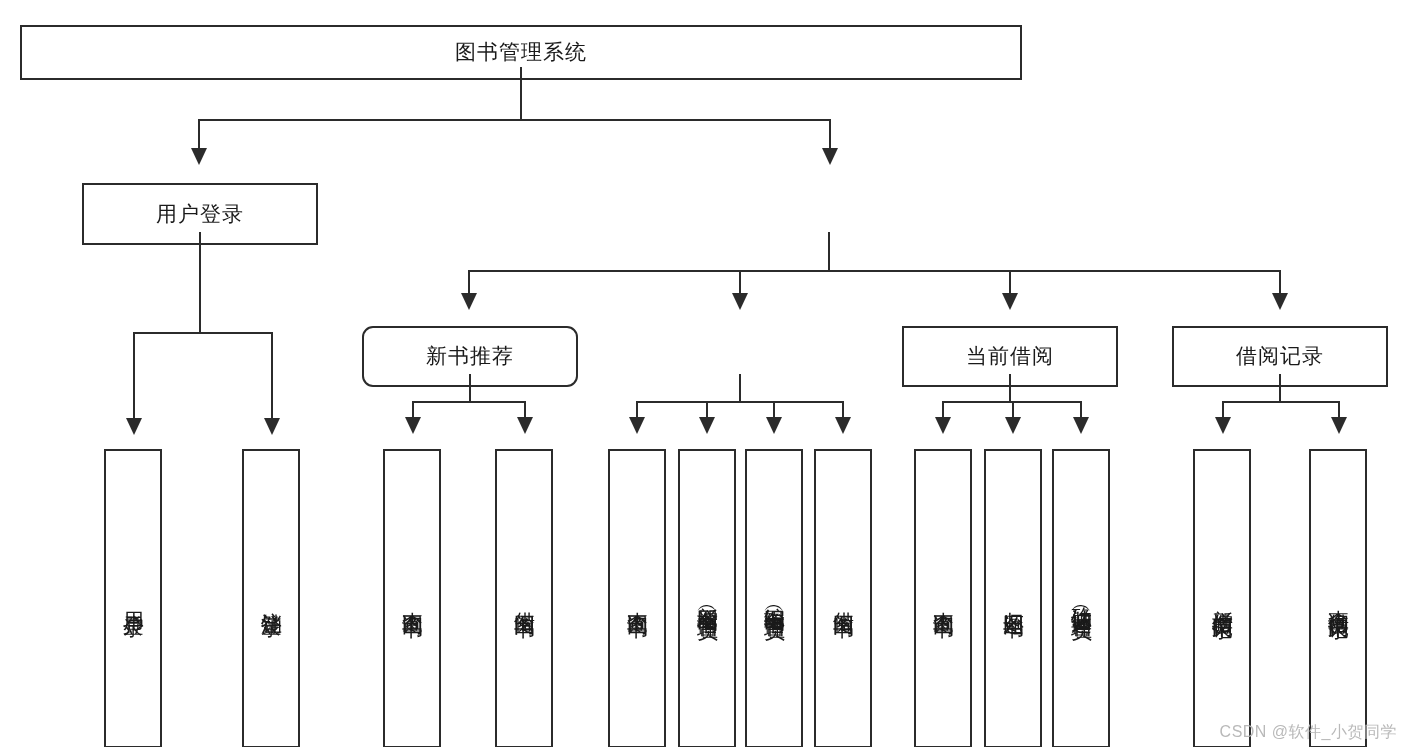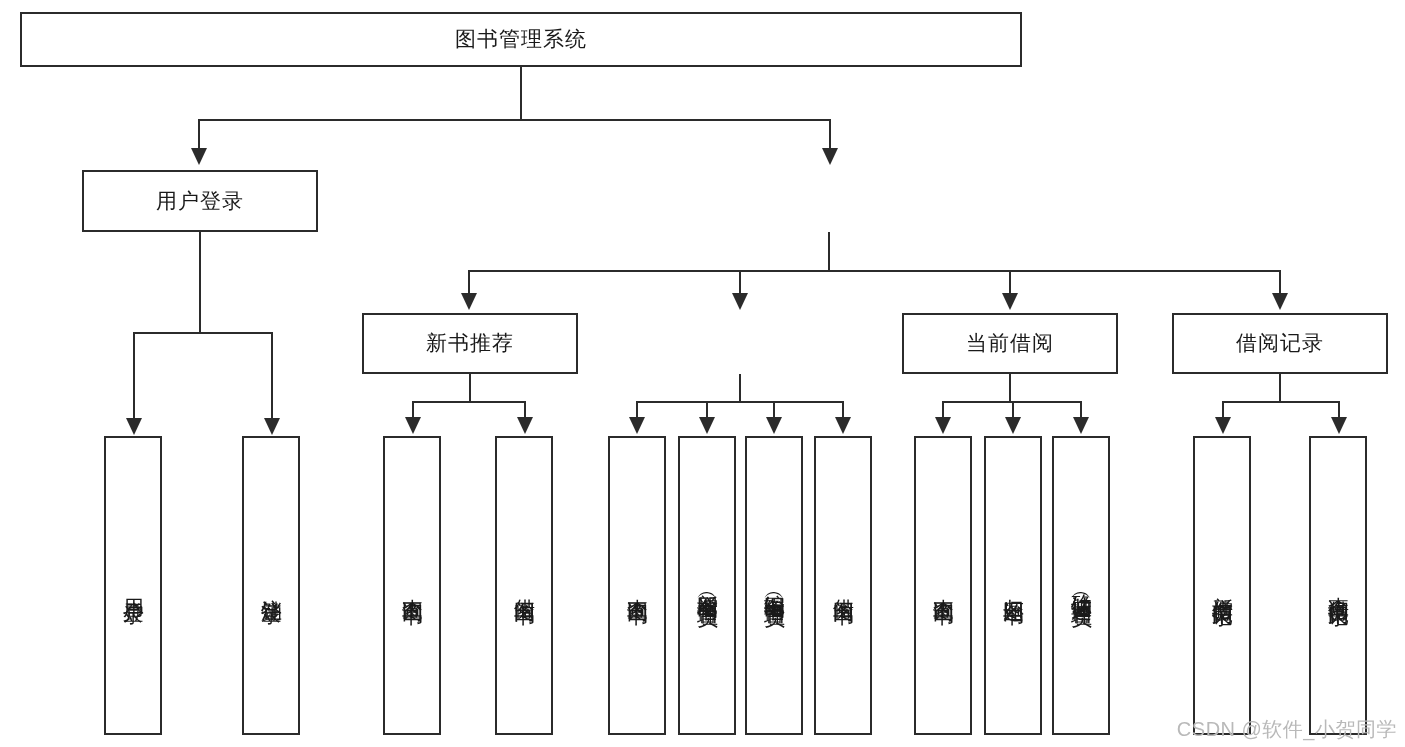--- a/index.html
+++ b/index.html
@@ -21,20 +21,21 @@
   .node {
     position: absolute;
     box-sizing: border-box;
     border: 2px solid #2b2b2b;
     background: #ffffff;
     display: flex;
     align-items: center;
     justify-content: center;
     color: #1a1a1a;
     line-height: 1.18;
+    margin-top: 13px;
   }
   .node.horiz {
     font-size: 21px;
     letter-spacing: 1px;
   }
   .node.vert {
     writing-mode: vertical-rl;
     text-orientation: upright;
     font-size: 21px;
     letter-spacing: 2px;
@@ -67,21 +68,21 @@
     height: 0;
     border-left: 8px solid transparent;
     border-right: 8px solid transparent;
     border-top: 17px solid #2b2b2b;
   }
   
   #watermark {
     position: absolute;
     right: 8px;
     bottom: 4px;
-    font-size: 20px;
+    font-size: 16px;
     color: #b9b9b9;
     letter-spacing: 0.5px;
     user-select: none;
     pointer-events: none;
   }
 </style>
 </head>
 <body>
 
 <div id="canvas">
@@ -114,21 +115,21 @@
   <div class="hline" style="left:468px; top:270px; width:812px;"></div>
   <div class="vline" style="left:468px; top:270px; height:25px;"></div>
   <div class="arrow" style="left:461px; top:293px;"></div>
   <div class="vline" style="left:739px; top:270px; height:25px;"></div>
   <div class="arrow" style="left:732px; top:293px;"></div>
   <div class="vline" style="left:1009px; top:270px; height:25px;"></div>
   <div class="arrow" style="left:1002px; top:293px;"></div>
   <div class="vline" style="left:1279px; top:270px; height:25px;"></div>
   <div class="arrow" style="left:1272px; top:293px;"></div>
 
-  <div class="node horiz" style="left:362px; top:313px; width:216px; height:61px;">
+  <div class="node horiz" style="left:362px; top:313px; width:216px; height:61px;border-radius:11px;">
     <span class="label">新书推荐</span>
   </div>
   <div class="node horiz" style="left:902px; top:313px; width:216px; height:61px;">
     <span class="label">当前借阅</span>
   </div>
   <div class="node horiz" style="left:1172px; top:313px; width:216px; height:61px;">
     <span class="label">借阅记录</span>
   </div>
 
   <div class="vline" style="left:469px; top:374px; height:28px;"></div>

